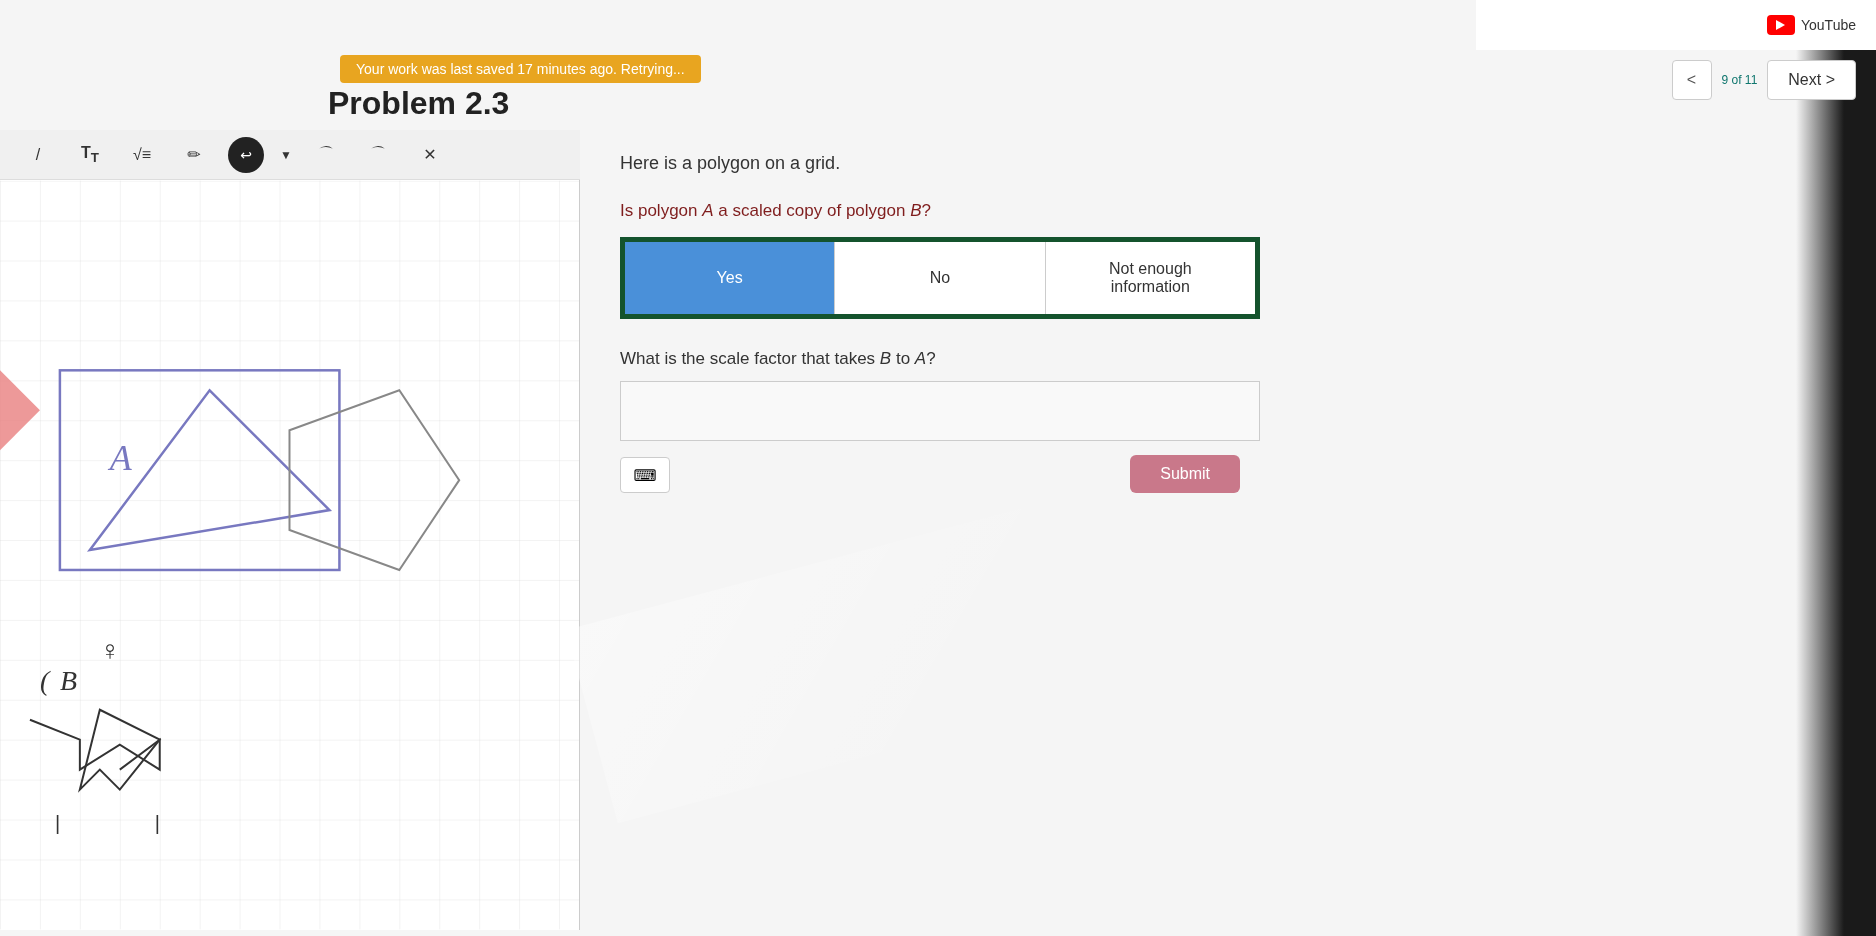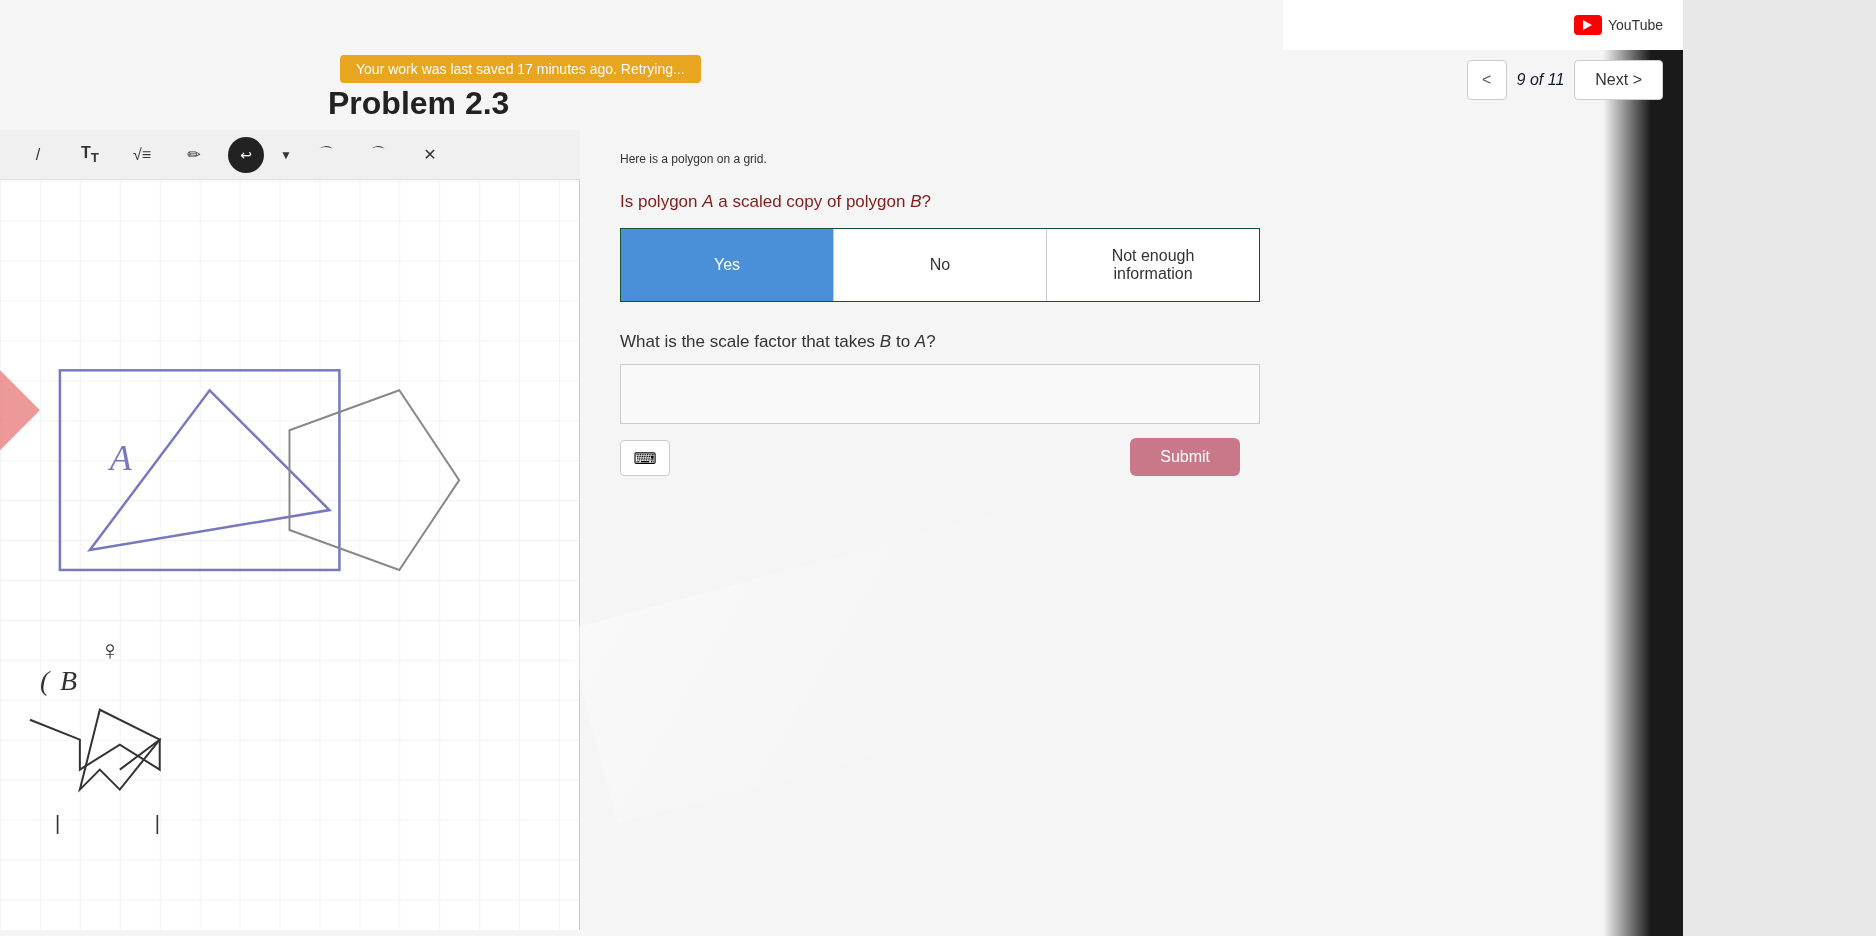--- a/index.html
+++ b/index.html
@@ -67,24 +67,23 @@
       background: #fff;
       border-radius: 4px;
       cursor: pointer;
       display: flex;
       align-items: center;
       justify-content: center;
       font-size: 16px;
       color: #555;
     }
     .nav-count {
-      font-size: 16px;
-      color: #0f172a;
+      font-size: 12px;
+      color: #0f766e;
       font-weight: normal;
-      font-style: italic;
     }
     .nav-next-btn {
       height: 40px;
       padding: 12px 20px;
       border: 1px solid #ccc;
       background: #fff;
       border-radius: 4px;
       cursor: pointer;
       display: flex;
       align-items: center;
@@ -92,21 +91,21 @@
       font-size: 16px;
       color: #333;
       gap: 6px;
     }
 
     
     .main-content {
       position: absolute;
       top: 0;
       left: 0;
-      width: 1683px;
+      width: 1876px;
       height: 936px;
       background: #f5f5f5;
     }
 
     
     .save-banner {
       position: absolute;
       top: 55px;
       left: 340px;
       background: #e8a520;
@@ -191,37 +190,37 @@
     
     .question-panel {
       position: absolute;
       top: 130px;
       left: 600px;
       width: 680px;
       padding: 20px;
     }
 
     .question-text {
-      font-size: 12px;
+      font-size: 18px;
       color: #333;
       margin-bottom: 24px;
       line-height: 1.5;
     }
 
     .sub-question {
       font-size: 17px;
       color: #7f1d1d;
       margin-bottom: 16px;
     }
 
     .answer-options {
       display: flex;
       gap: 0;
       margin-bottom: 30px;
-      border: 1px solid #14532d;
+      border: 5px solid #14532d;
     }
 
     .answer-btn {
       flex: 1;
       padding: 18px 10px;
       border: none;
       border-right: 1px solid #ccc;
       cursor: pointer;
       font-size: 16px;
       text-align: center;

